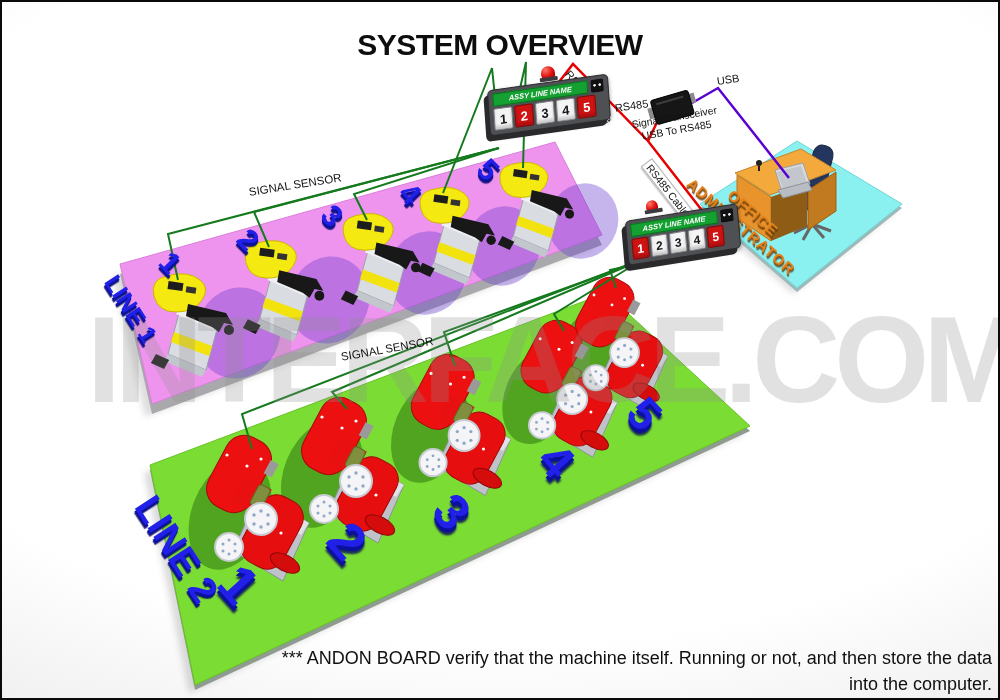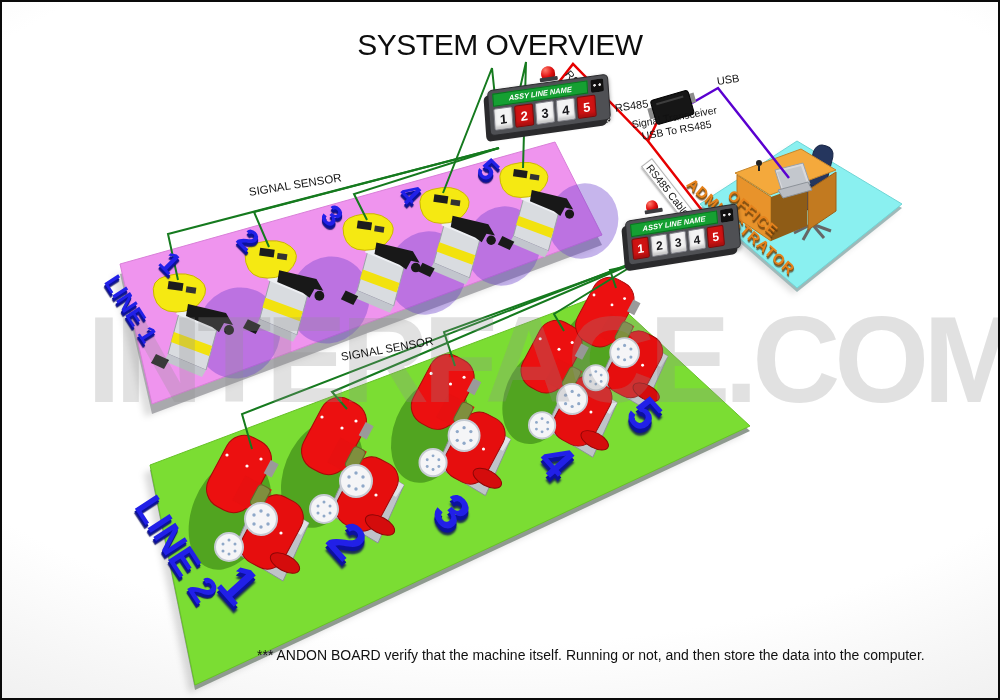--- a/index.html
+++ b/index.html
@@ -5,21 +5,21 @@
   html,body{margin:0;padding:0;background:#fff;}
   #stage{
     position:relative;width:1000px;height:700px;overflow:hidden;
     border:2px solid #0a0a0a;box-sizing:border-box;
     background:radial-gradient(ellipse 120% 95% at 50% 40%, #ffffff 55%, #ececec 82%, #cfcfcf 100%);
     font-family:"Liberation Sans",sans-serif;
   }
   .abs{position:absolute;}
   svg{position:absolute;left:0;top:0;z-index:2;}
   
-  #title{top:26px;left:0;width:100%;text-align:center;font-size:30px;font-weight:400;
+  #title{top:26px;left:0;width:100%;text-align:center;font-size:30px;font-weight:700;
          letter-spacing:-0.5px;color:#0d0d0d;z-index:10;}
   .wm{left:85px;top:288px;font-size:122px;font-weight:800;letter-spacing:-6px;white-space:nowrap;
       color:rgba(145,145,145,0.27);z-index:5;pointer-events:none;}
   .rot{transform-origin:0 0;}
   .small-lbl{font-size:11.5px;color:#121212;z-index:11;white-space:nowrap;}
   .cable-lbl{font-size:11px;color:#121212;z-index:11;white-space:nowrap;}
   .boxed{background:#fff;border:1px solid #b5b5b5;box-shadow:1px 1px 2px rgba(0,0,0,.35);padding:0 3px;}
   #transceiver-label{left:620px;top:118px;width:104px;text-align:center;font-size:10.5px;line-height:1.25;
       color:#121212;transform:rotate(-10deg);z-index:11;}
   #office-label{left:700px;top:155px;width:150px;text-align:center;font-size:15px;font-weight:bold;
@@ -51,21 +51,21 @@
   #board-line2{left:624px;top:210px;width:104px;transform:rotate(-9deg) skewX(-4deg);}
   #board-line2 .tile{width:15px;height:19px;font-size:12px;}
   .beacon{z-index:12;}
   .beacon .dome{width:14px;height:12px;border-radius:7px 7px 3px 3px;
       background:radial-gradient(circle at 35% 30%, #ff7a6a, #e01111 55%, #990000);}
   .beacon .base{width:18px;height:4px;background:#3c3c40;margin:-1px 0 0 -2px;border-radius:1px;}
   #beacon1{left:539px;top:64px;transform:rotate(-8deg);}
   #beacon2{left:644px;top:198px;transform:rotate(-9deg);}
   #beacon2 .dome{width:12px;height:10px;}
   
-  #footnote{left:255px;top:643px;width:735px;text-align:left;font-size:14px;color:#101010;
+  #footnote{left:255px;top:643px;width:735px;text-align:right;font-size:18px;color:#101010;
       line-height:1.45;z-index:10;}
 </style>
 </head>
 <body>
 
 <div id="stage">
 
   <svg width="1000" height="700" viewBox="0 0 1000 700">
     <defs>
       <filter id="soft" x="-30%" y="-30%" width="160%" height="160%">

